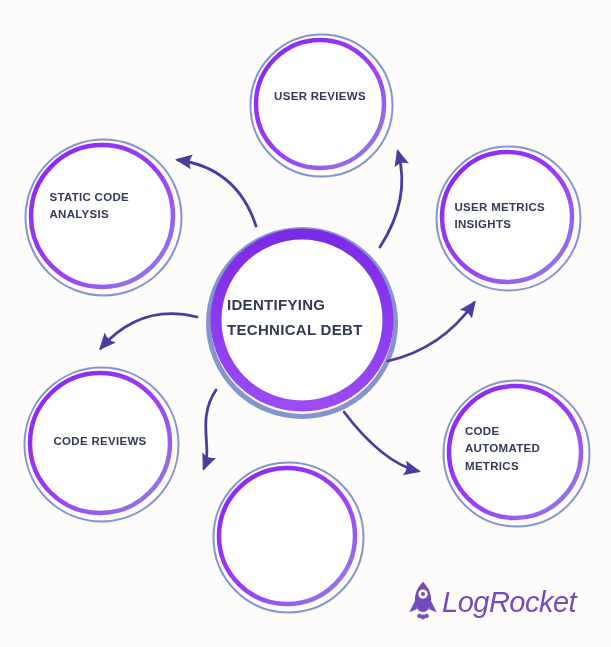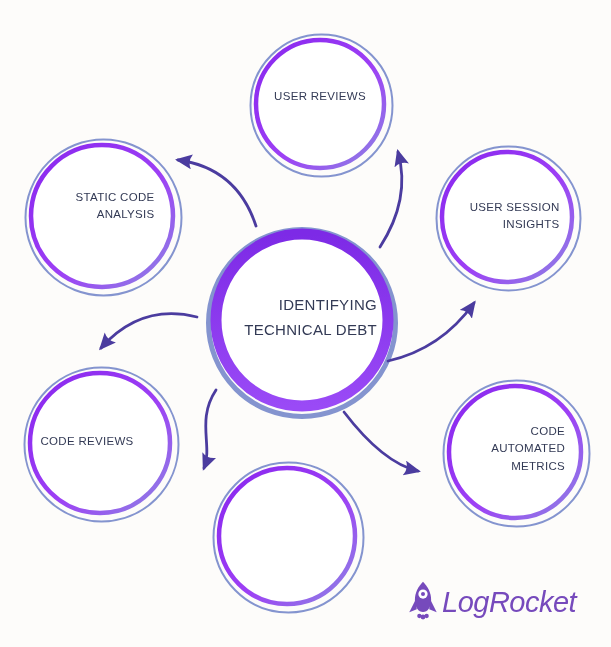--- a/index.html
+++ b/index.html
@@ -12,22 +12,22 @@
     overflow: hidden;
   }
   .diagram-svg {
     position: absolute;
     left: 0; top: 0;
     width: 611px; height: 647px;
   }
   .node-label {
     position: absolute;
     transform: translate(-50%, -50%);
-    text-align: right;
-    font-weight: normal;
+    text-align: left;
+    font-weight: bold;
     font-size: 11.5px;
     line-height: 1.5;
     letter-spacing: 0.3px;
     color: #333a55;
   }
   .node-label.nowrap { white-space: nowrap; }
   .center-label {
     font-size: 15px;
     line-height: 1.65;
     width: 150px;
@@ -107,26 +107,26 @@
     <path d="M 388 361 Q 441 349 474 303" fill="none" stroke="#4b3c9f" stroke-width="2.8" stroke-linecap="round" marker-end="url(#arrowhead)"></path>
     <path d="M 344 412 Q 383 463 418 471" fill="none" stroke="#4b3c9f" stroke-width="2.8" stroke-linecap="round" marker-end="url(#arrowhead)"></path>
     <path d="M 216 390 C 196 420 213 446 204 468" fill="none" stroke="#4b3c9f" stroke-width="2.8" stroke-linecap="round" marker-end="url(#arrowhead)"></path>
     <path d="M 197 317 Q 141 303 101 348" fill="none" stroke="#4b3c9f" stroke-width="2.8" stroke-linecap="round" marker-end="url(#arrowhead)"></path>
   </svg>
 
   <div class="node-label center-label" style="left:302px; top:318px;">IDENTIFYING TECHNICAL DEBT</div>
 
   <div class="node-label nowrap" style="left:320px; top:97px;">USER REVIEWS</div>
 
-  <div class="node-label w105" style="left:507px; top:216px;">USER SESSION INSIGHTS</div>
+  <div class="node-label w105" style="left:507px; top:216px;">USER METRICS INSIGHTS</div>
 
   <div class="node-label w100" style="left:515px; top:449px;">CODE AUTOMATED METRICS</div>
 
 
-  <div class="node-label nowrap" style="left:87px; top:442px;">CODE REVIEWS</div>
+  <div class="node-label nowrap" style="left:100px; top:442px;">CODE REVIEWS</div>
 
   <div class="node-label w105" style="left:102px; top:206px;">STATIC CODE ANALYSIS</div>
 
   <div class="logo">
     <svg width="30" height="42" viewBox="0 0 28 38" xmlns="http://www.w3.org/2000/svg">
       <path d="M14,1 C18.6,5.5 21.6,11.5 21.6,18 C21.6,25 18.2,29.2 14,29.2 C9.8,29.2 6.4,25 6.4,18 C6.4,11.5 9.4,5.5 14,1 Z" fill="#764abc"></path>
       <path d="M7.2,17.5 L1.2,29.5 L8.2,26.6 Z" fill="#764abc"></path>
       <path d="M20.8,17.5 L26.8,29.5 L19.8,26.6 Z" fill="#764abc"></path>
       <circle cx="14" cy="12.5" r="4.3" fill="#ffffff"></circle>
       <circle cx="14" cy="12.5" r="1.9" fill="#764abc"></circle>

